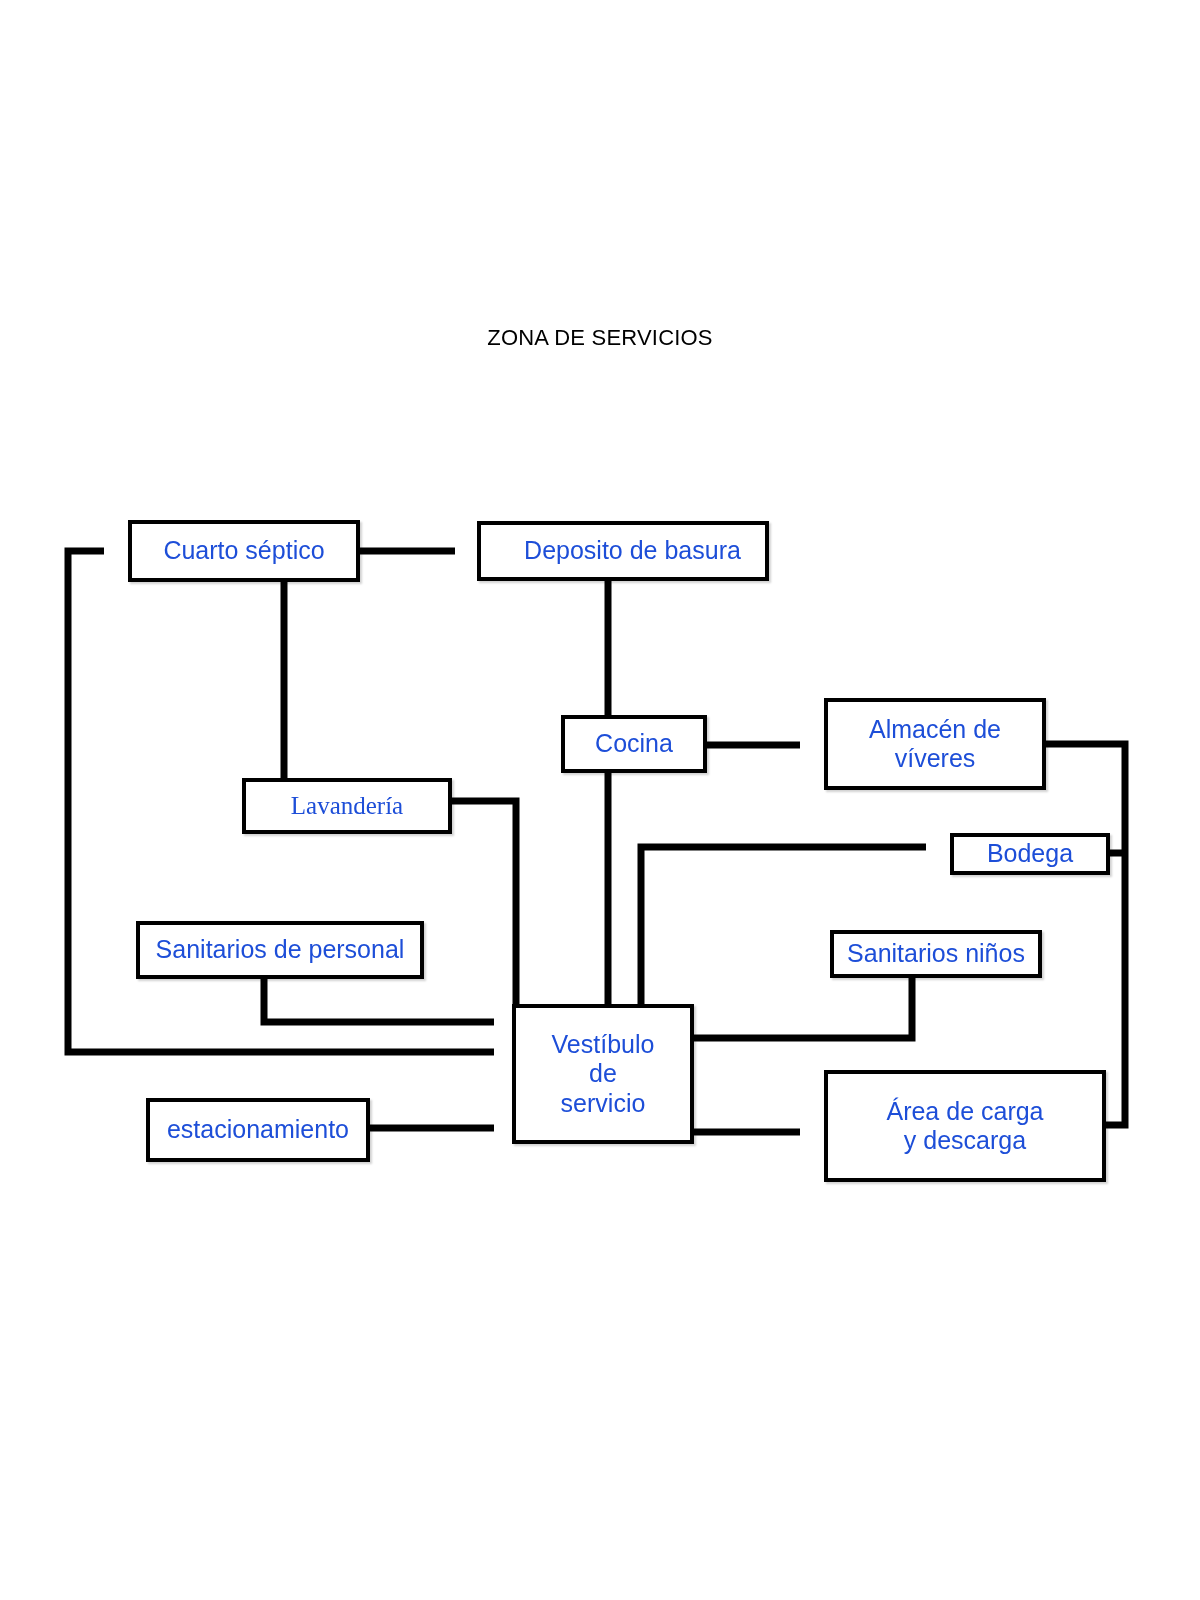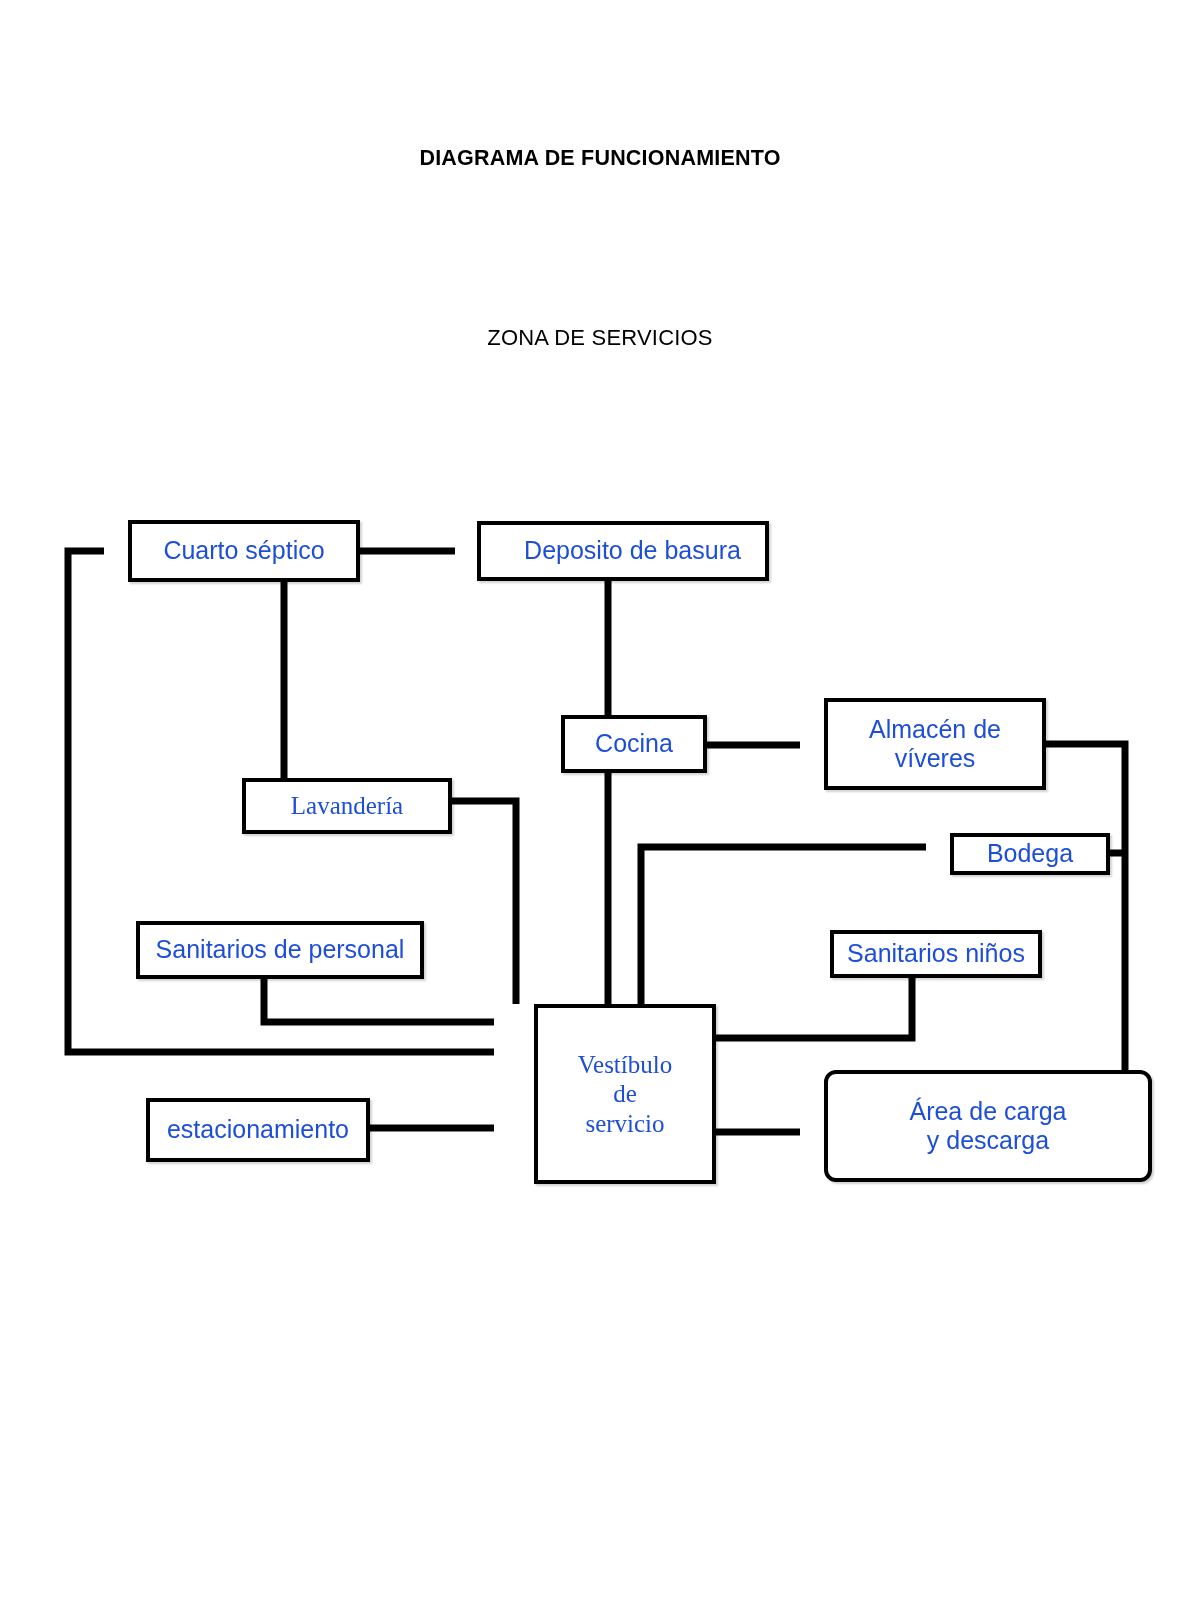--- a/index.html
+++ b/index.html
@@ -89,21 +89,20 @@
     width: 230px;
     height: 135px;
     z-index: 6;
   }
 </style>
 </head>
 <body>
 
 <div id="page">
 
-  <div class="doc-title">DIAGRAMA DE FUNCIONAMIENTO</div>
 
   <div class="section-title">ZONA DE SERVICIOS</div>
 
   <div id="diagram">
 
     <svg viewBox="0 0 1200 1600">
       <g fill="none" stroke="#000000" stroke-width="7" stroke-linecap="butt" stroke-linejoin="miter">
 
         <path d="M336,551 L455,551"></path>
 
@@ -162,31 +161,31 @@
     </div>
 
     <div class="node" style="left:112px; top:921px; width:288px; height:58px;">
       <span>Sanitarios de personal</span>
     </div>
 
     <div class="node" style="left:806px; top:930px; width:212px; height:48px;">
       <span>Sanitarios niños</span>
     </div>
 
-    <div class="node" style="left:510px; top:1004px; width:182px; height:180px;font-family:Liberation Serif, serif;">
+    <div class="node" style="left:488px; top:1004px; width:182px; height:140px;">
       <span>Vestíbulo
 de
 servicio</span>
     </div>
 
     <div class="node" style="left:122px; top:1098px; width:224px; height:64px;">
       <span>estacionamiento</span>
     </div>
 
-    <div class="node" style="left:800px; top:1070px; width:328px; height:112px;border-radius:12px;">
+    <div class="node" style="left:800px; top:1070px; width:282px; height:112px;">
       <span>Área de carga
 y descarga</span>
     </div>
 
     <div class="triangle-wrap">
       <svg viewBox="0 0 230 135" width="230" height="135">
         <defs>
           <linearGradient id="triGrad" x1="0" y1="0" x2="0.35" y2="1">
             <stop offset="0%" stop-color="#FBB460"></stop>
             <stop offset="55%" stop-color="#FAA34A"></stop>

